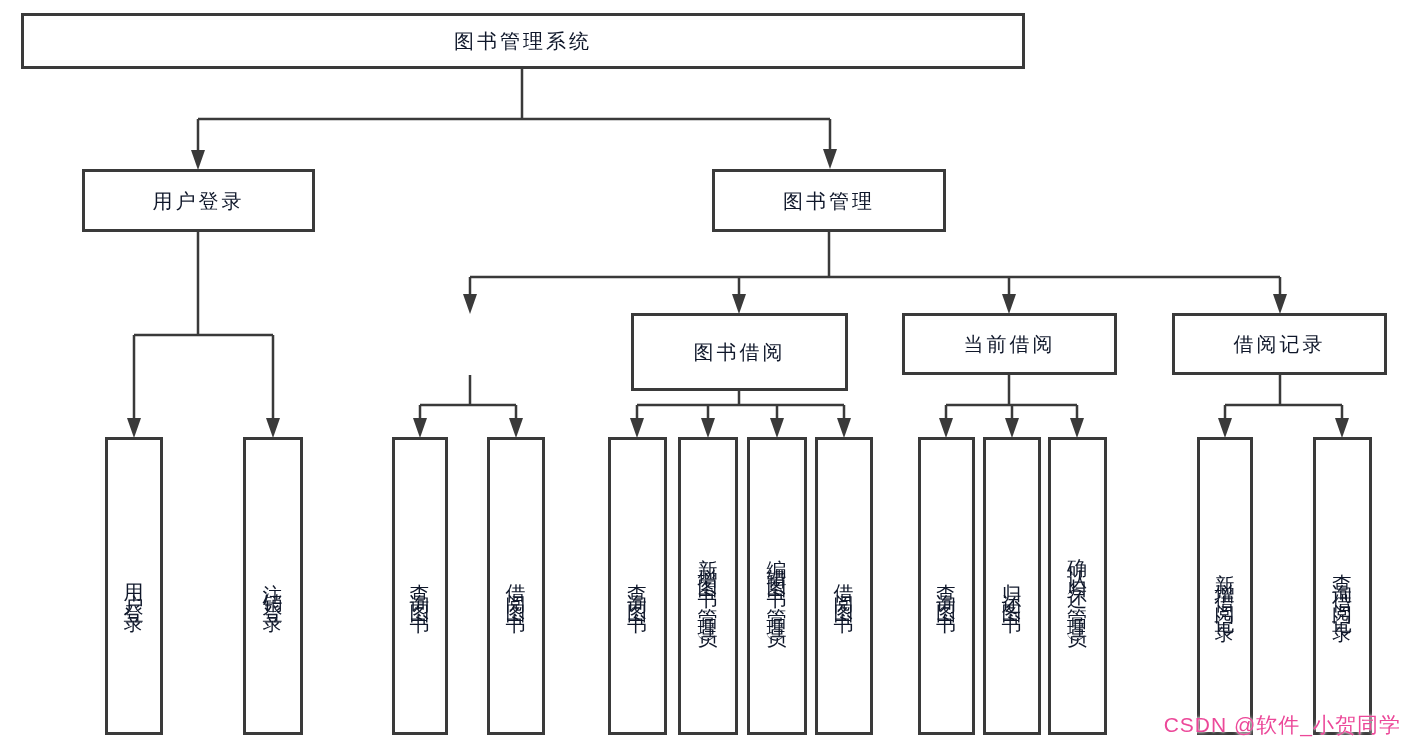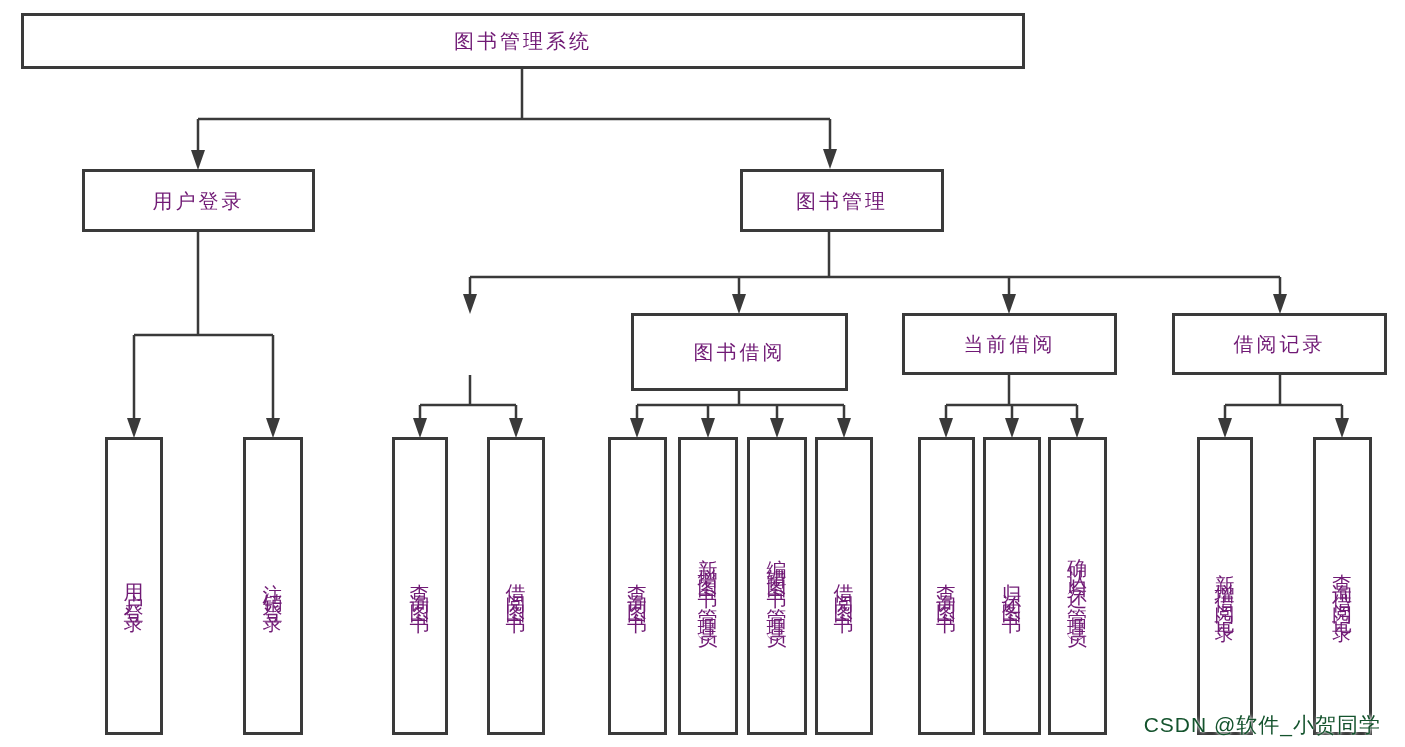--- a/index.html
+++ b/index.html
@@ -5,31 +5,31 @@
   html,body { margin:0; padding:0; background:#ffffff; }
   .stage {
     position:relative; width:1405px; height:747px; background:#ffffff;
     font-family:"Liberation Sans","DejaVu Sans",sans-serif; overflow:hidden;
   }
   .connector-layer { position:absolute; left:0; top:0; width:1405px; height:747px; }
   .node {
     position:absolute; box-sizing:border-box;
     border:3px solid #3a3a3a; background:#ffffff;
     display:flex; align-items:center; justify-content:center;
-    color:#701a75; font-size:20px; letter-spacing:3px; line-height:1.2;
+    color:#0f172a; font-size:20px; letter-spacing:3px; line-height:1.2;
     white-space:nowrap; z-index:2;
   }
   .vnode {
     writing-mode:vertical-rl; text-orientation:mixed;
     letter-spacing:10px; white-space:normal; line-height:1;
     padding-top:4px;
   }
   .watermark {
-    position:absolute; right:24px; top:711px; z-index:3;
-    color:#14532d; font-size:21px; letter-spacing:1px;
+    position:absolute; right:4px; top:711px; z-index:3;
+    color:#ec4899; font-size:21px; letter-spacing:1px;
     text-shadow:0 0 2px #ffffff, 0 0 4px #ffffff;
   }
 </style>
 </head>
 <body>
 
 <div class="stage">
 
   <svg class="connector-layer" viewBox="0 0 1405 747" xmlns="http://www.w3.org/2000/svg">
     <path fill="none" stroke="#3a3a3a" stroke-width="2.5" d="M522 69 L522 119 M198 119 L830 119 M198 119 L198 152 M830 119 L830 151
@@ -58,21 +58,21 @@
       <polygon points="1012,438 1005,418 1019,418"></polygon>
       <polygon points="1077,438 1070,418 1084,418"></polygon>
       <polygon points="1225,438 1218,418 1232,418"></polygon>
       <polygon points="1342,438 1335,418 1349,418"></polygon>
     </g>
   </svg>
 
   <div class="node" style="left:21px;top:13px;width:1004px;height:56px">图书管理系统</div>
 
   <div class="node" style="left:82px;top:169px;width:233px;height:63px">用户登录</div>
-  <div class="node" style="left:740px;top:169px;width:204px;height:63px">图书管理</div>
+  <div class="node" style="left:712px;top:169px;width:234px;height:63px">图书管理</div>
 
   <div class="node" style="left:631px;top:313px;width:217px;height:78px">图书借阅</div>
   <div class="node" style="left:1172px;top:313px;width:215px;height:62px">借阅记录</div>
   <div class="node" style="left:902px;top:313px;width:215px;height:62px">当前借阅</div>
 
   <div class="node vnode" style="left:105px;top:437px;width:58px;height:298px">用户登录</div>
   <div class="node vnode" style="left:243px;top:437px;width:60px;height:298px">注销登录</div>
 
   <div class="node vnode" style="left:392px;top:437px;width:56px;height:298px">查询图书</div>
   <div class="node vnode" style="left:487px;top:437px;width:58px;height:298px">借阅图书</div>

